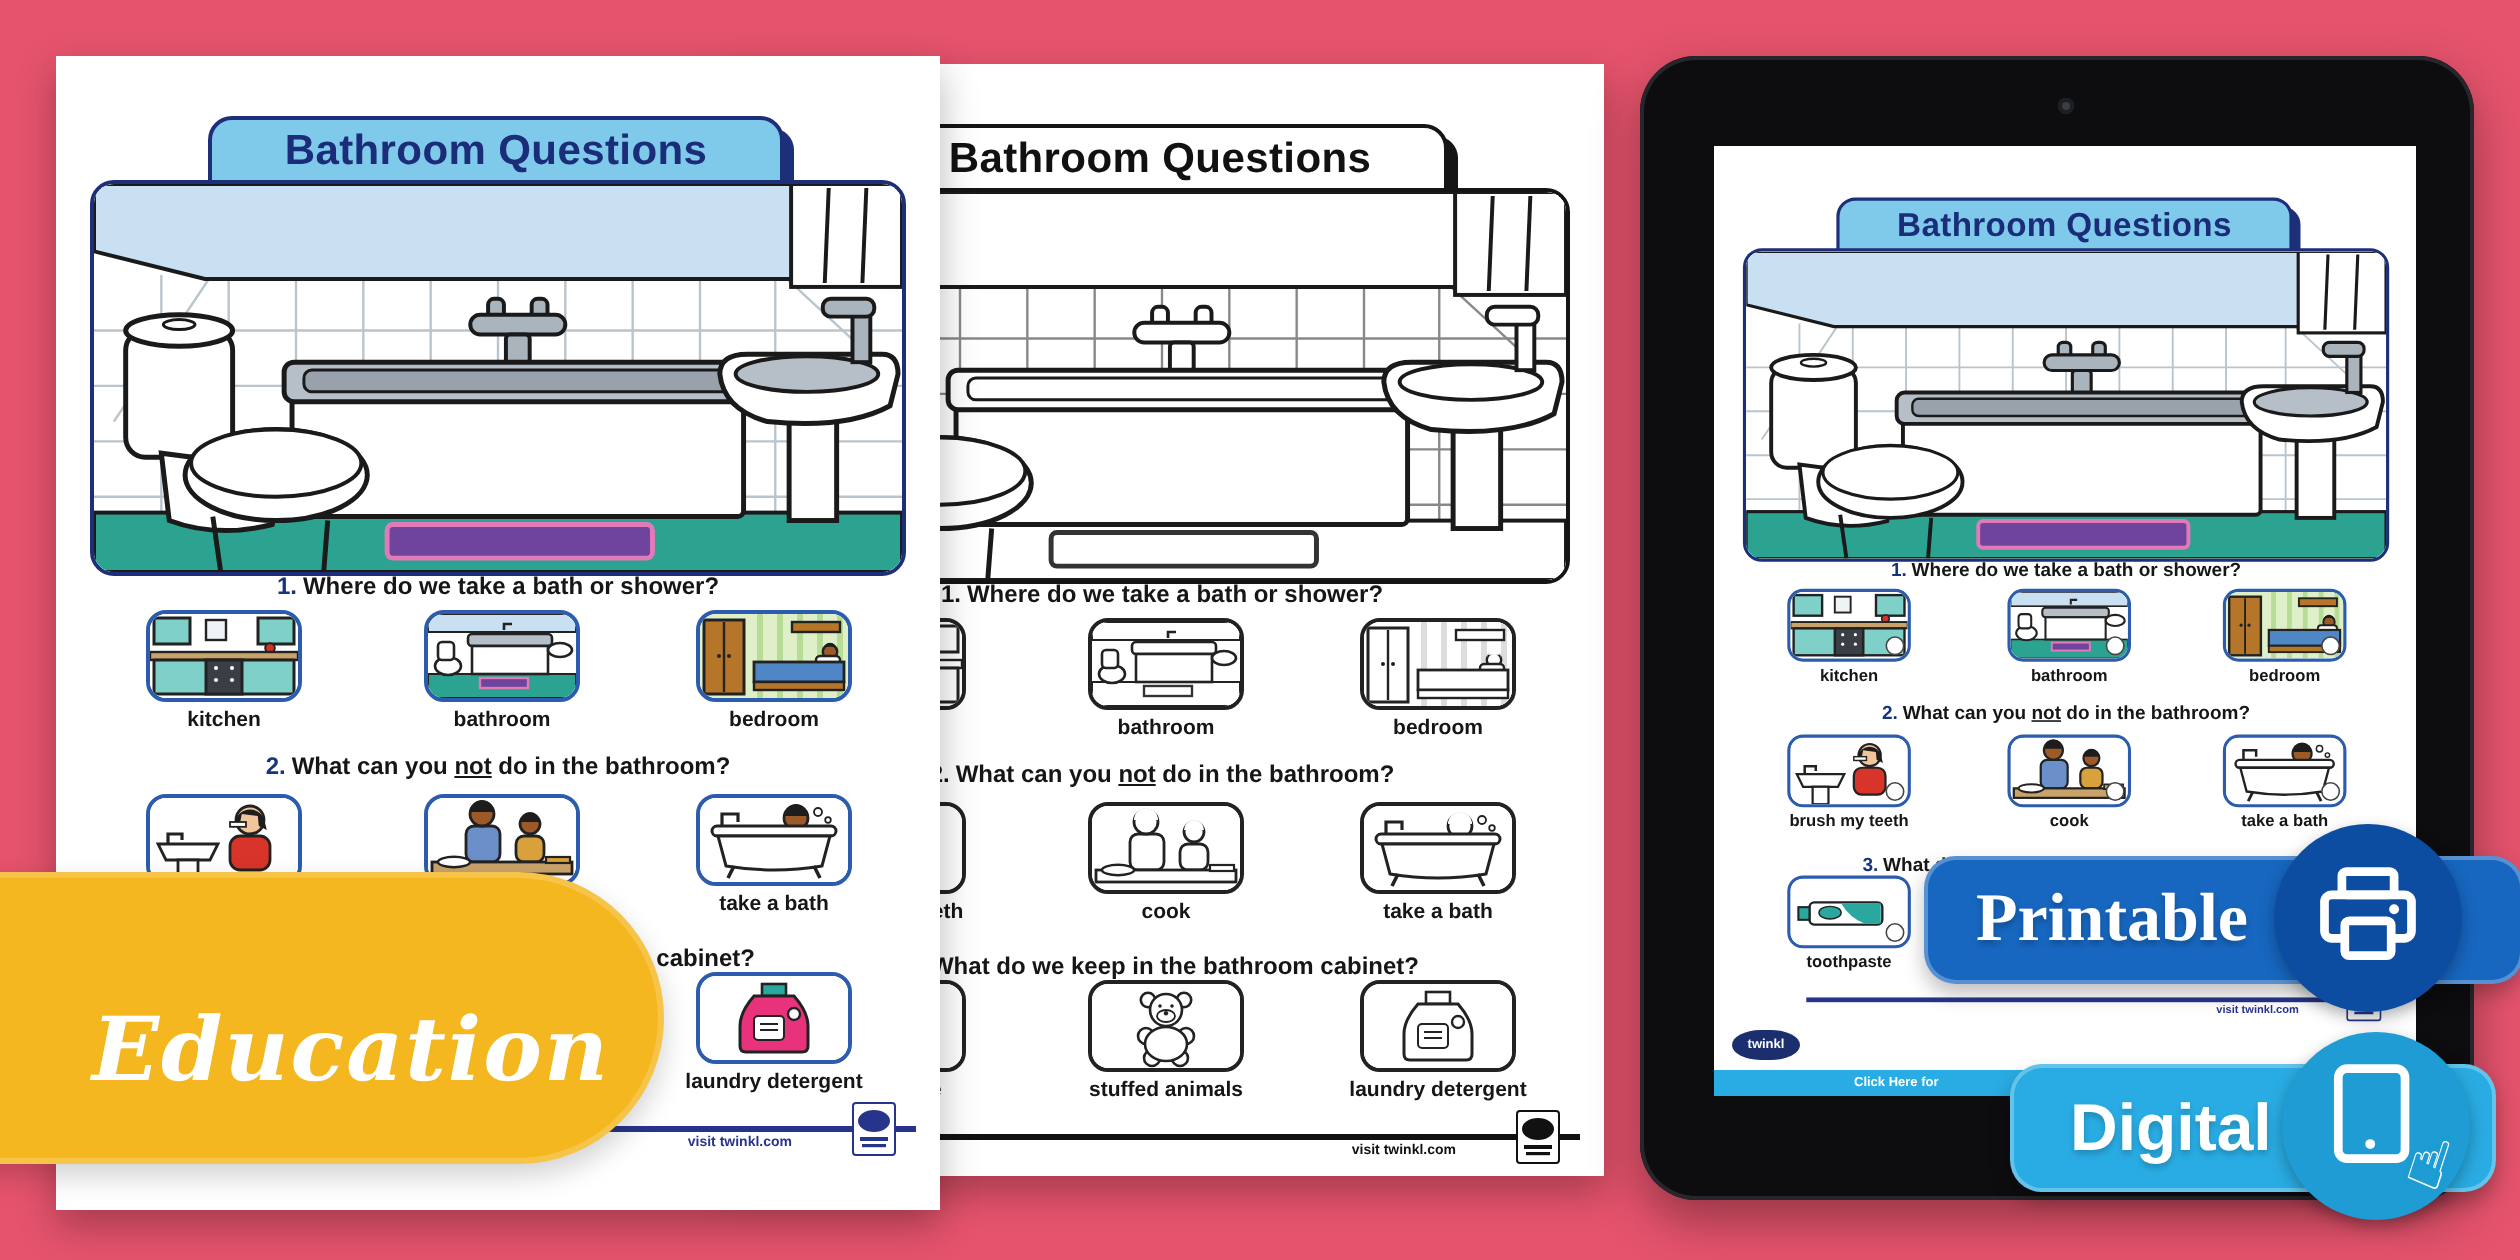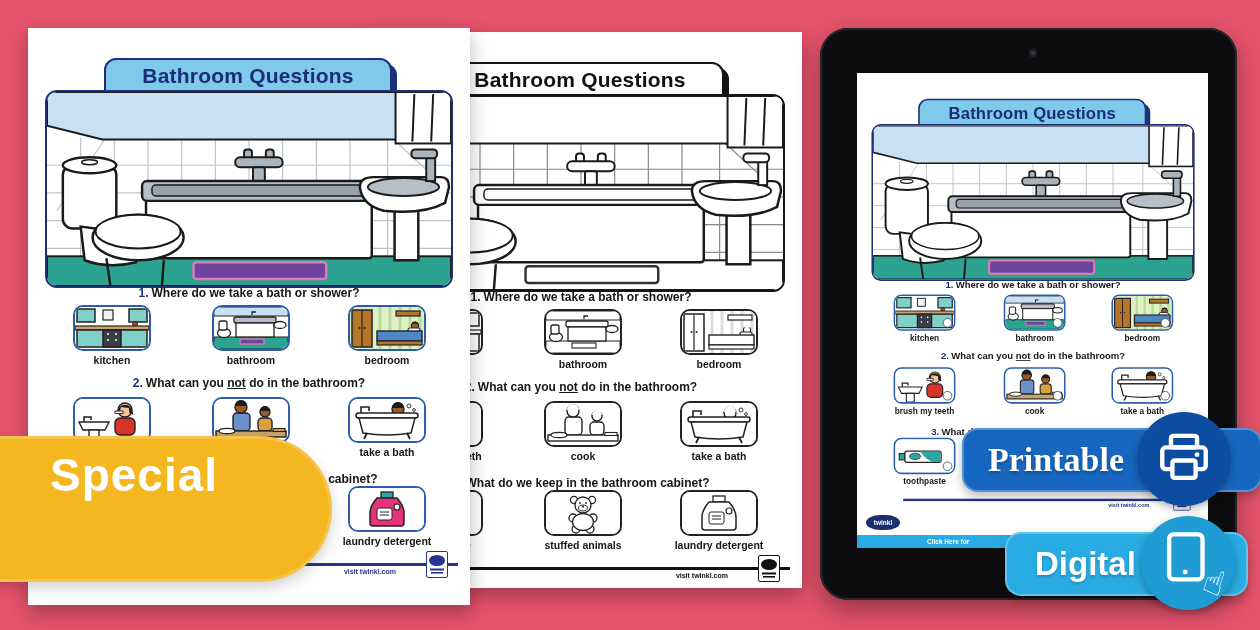--- a/index.html
+++ b/index.html
@@ -616,21 +616,21 @@
       <div class="t-cloud">
         <span>twinkl</span>
       </div>
       <div class="t-bar">
         <span>Click Here for</span>
       </div>
     </div>
   </div>
 
   <div id="special">
-    <div class="sp1">Special</div>
+    <div class="sp2">Education</div>
   </div>
 
   <div id="printable">
     <div class="pb-bar">
       <span>Printable</span>
     </div>
     <div class="pb-circle">
       <svg viewBox="0 0 40 40" fill="none" stroke="#fff" stroke-width="3" stroke-linejoin="round">
         <rect x="11" y="4" width="18" height="8" rx="1.5"></rect>
         <rect x="5" y="12" width="30" height="15" rx="2.5"></rect>

